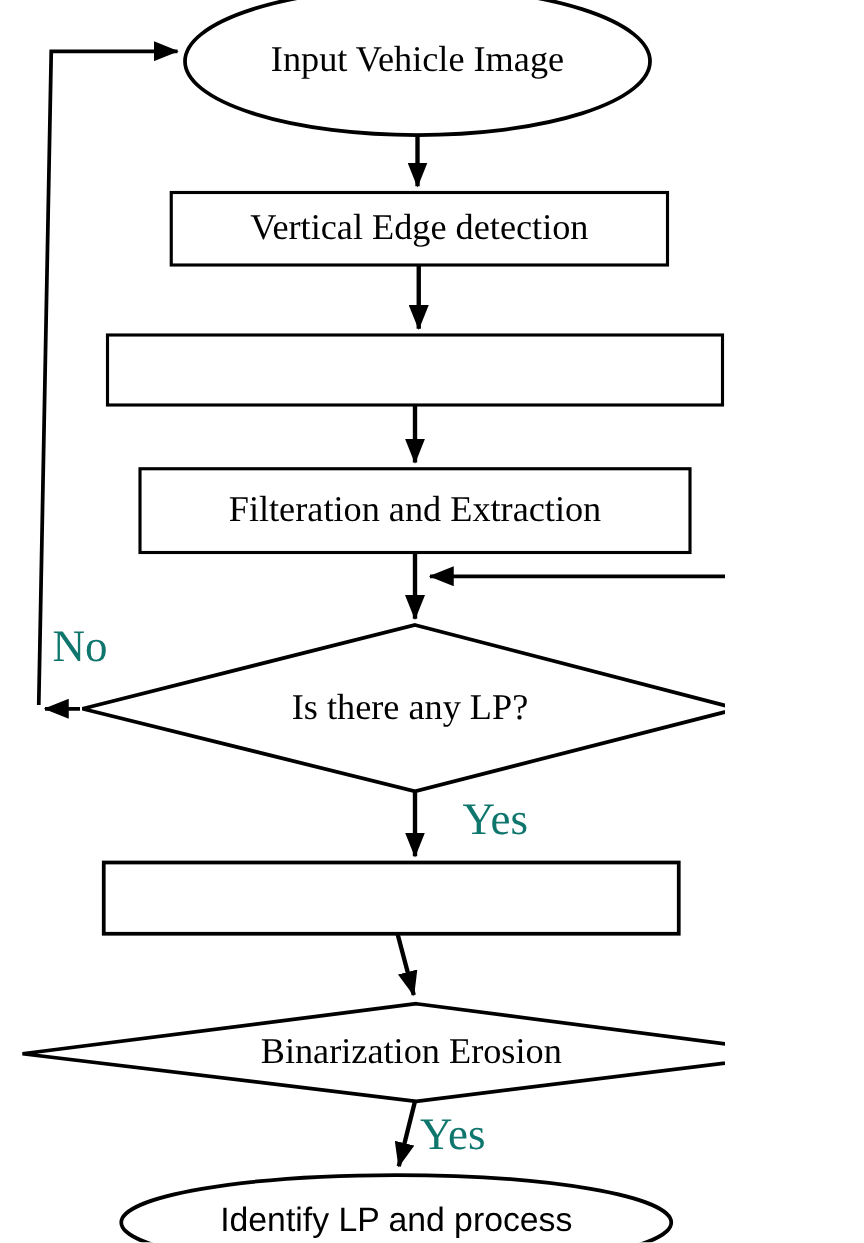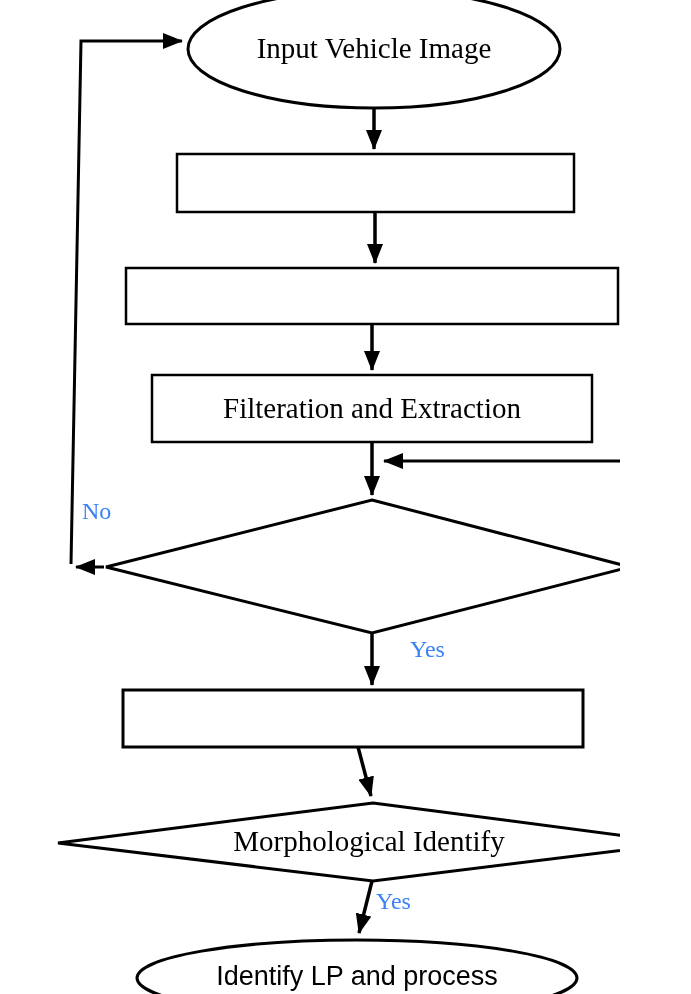--- a/index.html
+++ b/index.html
@@ -2,41 +2,40 @@
 <html><head>
 <meta charset="utf-8">
 <style>
   html,body{margin:0;padding:0;background:#ffffff;}
   .canvas{
     position:relative;
     width:580px;height:994px;
     background:#ffffff;
     overflow:hidden;
     font-family:"Liberation Serif", serif;
-    margin-left:40px;
   }
   .layer{position:absolute;left:0;top:0;}
   .label{
     position:absolute;
     display:flex;align-items:center;justify-content:center;
     text-align:center;
     color:#000000;
     font-size:29px;
     line-height:1.1;
     pointer-events:none;
     white-space:nowrap;
   }
   .label-sans{
     font-family:"Liberation Sans", sans-serif;
     font-size:27px;
   }
   .edge-label{
     position:absolute;
-    color:#3b82f6;
-    font-size:24px;
+    color:#0f766e;
+    font-size:36px;
     line-height:1;
     pointer-events:none;
     white-space:nowrap;
   }
   svg .shape{fill:#ffffff;stroke:#000000;}
   svg .conn{fill:none;stroke:#000000;}
 </style>
 </head>
 <body>
 
@@ -67,22 +66,24 @@
     <path class="conn" d="M332,881 L319,933" stroke-width="3.5" marker-end="url(#arrow)"></path>
 
     <path class="conn" d="M64,567 L36,567" stroke-width="3" marker-end="url(#arrow)"></path>
     <path class="conn" d="M31,564 L41,41 L142,41" stroke-width="3" marker-end="url(#arrow)"></path>
 
     <path class="conn" d="M642,843 L658,843" stroke-width="3" marker-end="url(#arrow)"></path>
     <path class="conn" d="M661,841 L661,461 L344,461" stroke-width="3" marker-end="url(#arrow)"></path>
   </svg>
 
   <div class="label" style="left:148px;top:-10px;width:372px;height:118px">Input Vehicle Image</div>
+  <div class="label" style="left:137px;top:154px;width:397px;height:58px">Vertical Edge detection</div>
   <div class="label" style="left:112px;top:375px;width:440px;height:67px">Filteration and Extraction</div>
-  <div class="label" style="left:18px;top:803px;width:622px;height:78px">Morphological Identify</div>
+  <div class="label" style="left:66px;top:500px;width:524px;height:133px">Is there any LP?</div>
+  <div class="label" style="left:18px;top:803px;width:622px;height:78px">Binarization Erosion</div>
   <div class="label label-sans" style="left:97px;top:940px;width:440px;height:74px">Identify LP and process</div>
 
   <div class="edge-label" style="left:42px;top:499px">No</div>
   <div class="edge-label" style="left:370px;top:637px">Yes</div>
   <div class="edge-label" style="left:606px;top:787px">No</div>
   <div class="edge-label" style="left:336px;top:889px">Yes</div>
 
 </div>
 
 </body></html>

